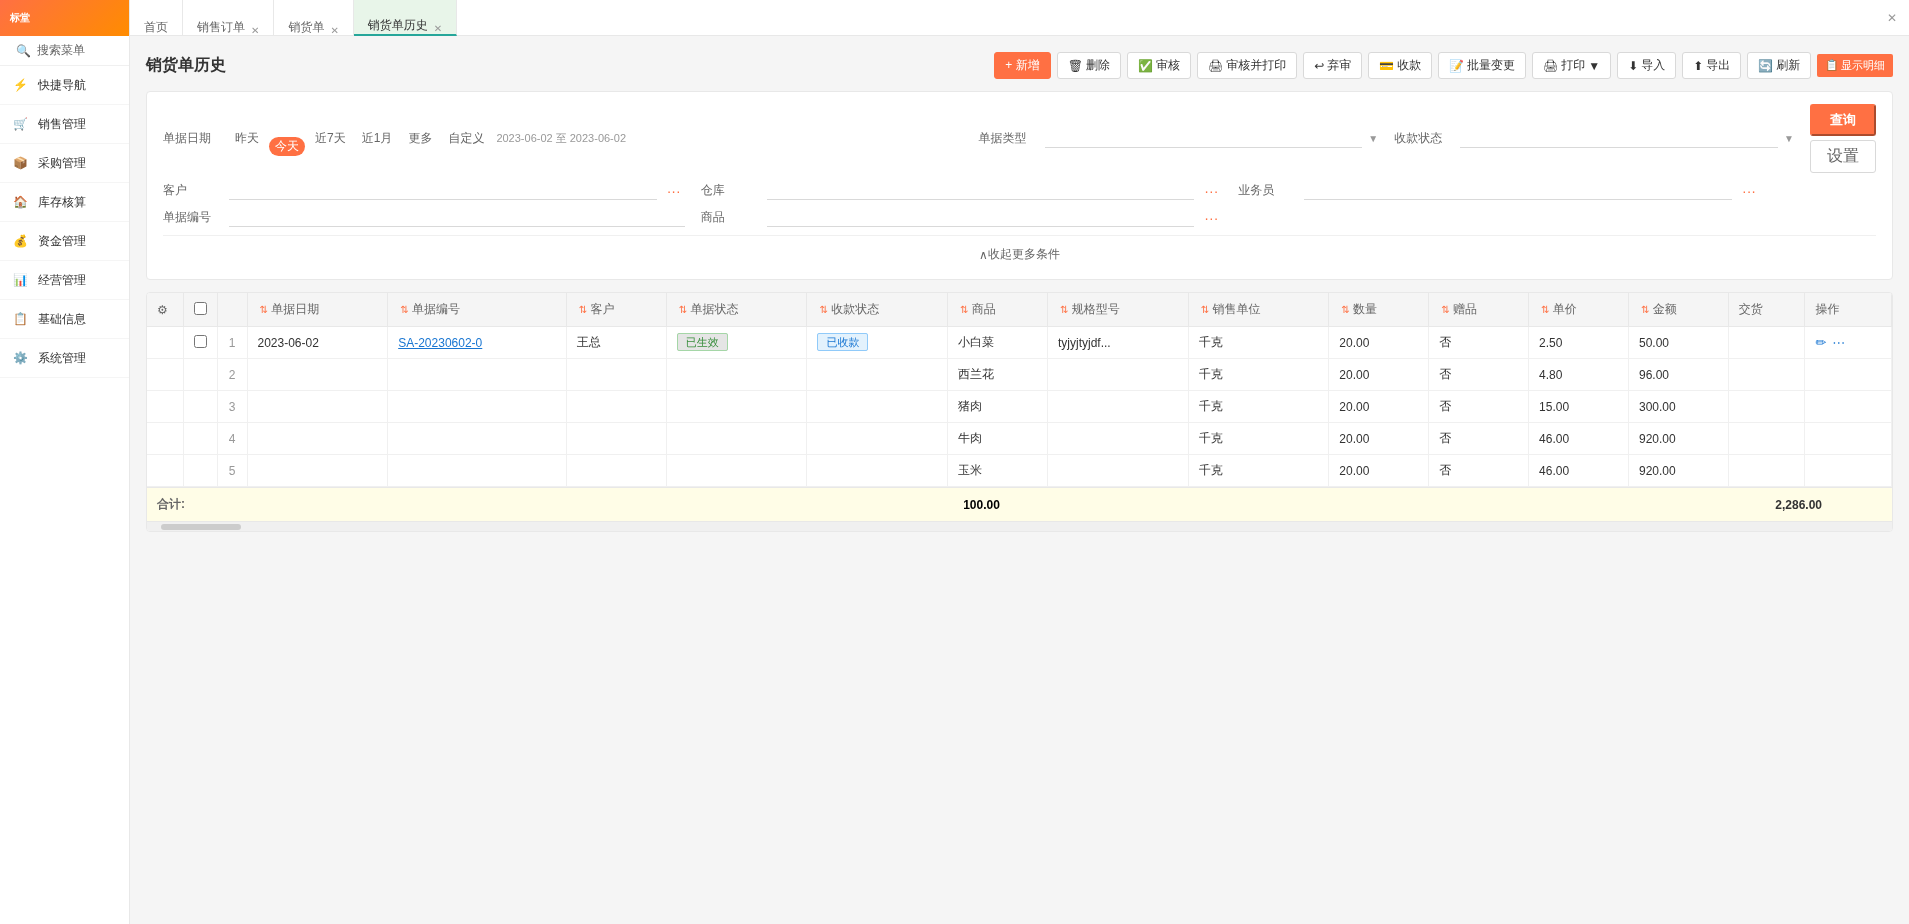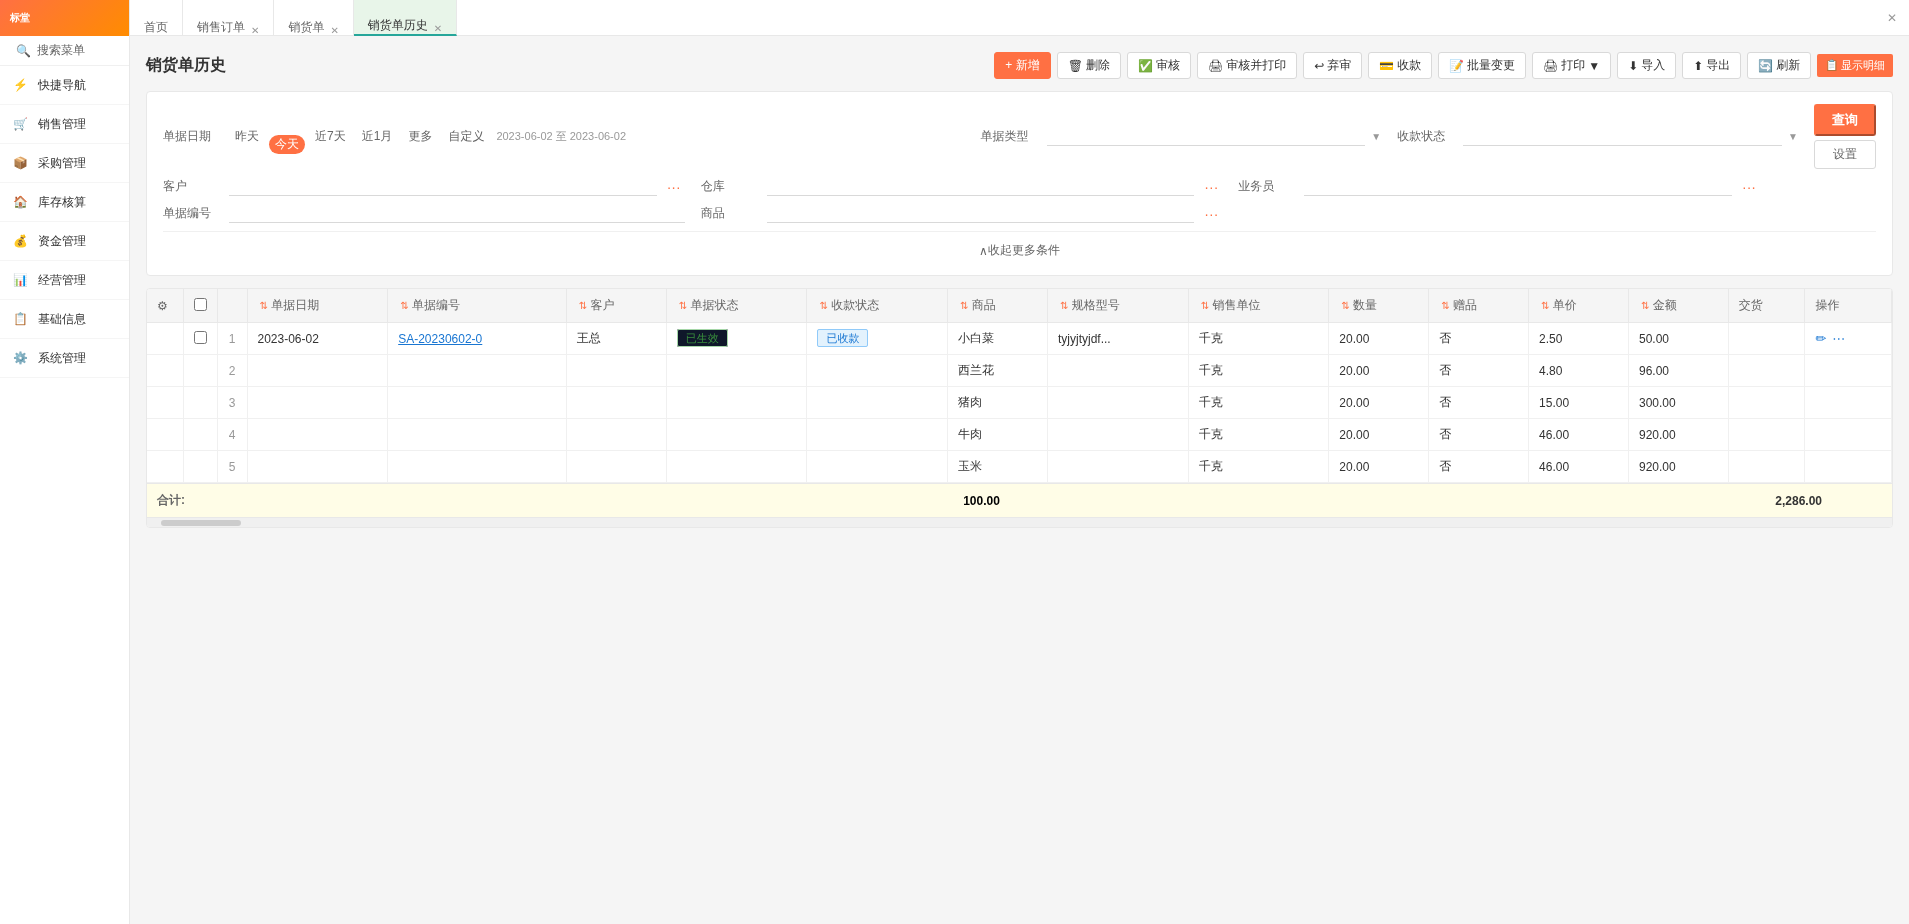--- a/index.html
+++ b/index.html
@@ -238,21 +238,21 @@
       padding: 7px 10px;
       color: #333;
       border-right: 1px solid #f0f0f0;
       white-space: nowrap;
     }
     .status-badge {
       padding: 2px 8px;
       border-radius: 2px;
       font-size: 11px;
     }
-    .status-active { background: #0f172a; color: #388e3c; border: 1px solid #a5d6a7; }
+    .status-active { background: #e5e5e5; color: #388e3c; border: 1px solid #a5d6a7; }
     .status-paid { background: #e3f2fd; color: #1976d2; border: 1px solid #90caf9; }
     .link-text { color: #1976d2; cursor: pointer; text-decoration: underline; }
     .table-footer {
       background: #fffde7;
       padding: 8px 10px;
       border-top: 1px solid #e8e8e8;
       display: flex;
       align-items: center;
     }
     .footer-label { color: #666; margin-right: 16px; font-weight: bold; }
@@ -322,21 +322,21 @@
       font-size: 13px;
       font-weight: bold;
     }
     .settings-btn {
       background: #fff;
       border: 1px solid #d9d9d9;
       color: #666;
       padding: 5px 16px;
       border-radius: 3px;
       cursor: pointer;
-      font-size: 12px;
+      font-size: 16px;
     }
     .action-icons { display: flex; gap: 6px; }
     .action-icon { color: #1976d2; cursor: pointer; font-size: 13px; }
 
     .display-btn {
       background: #ff7043;
       color: #fff;
       border: none;
       padding: 4px 8px;
       border-radius: 2px;

